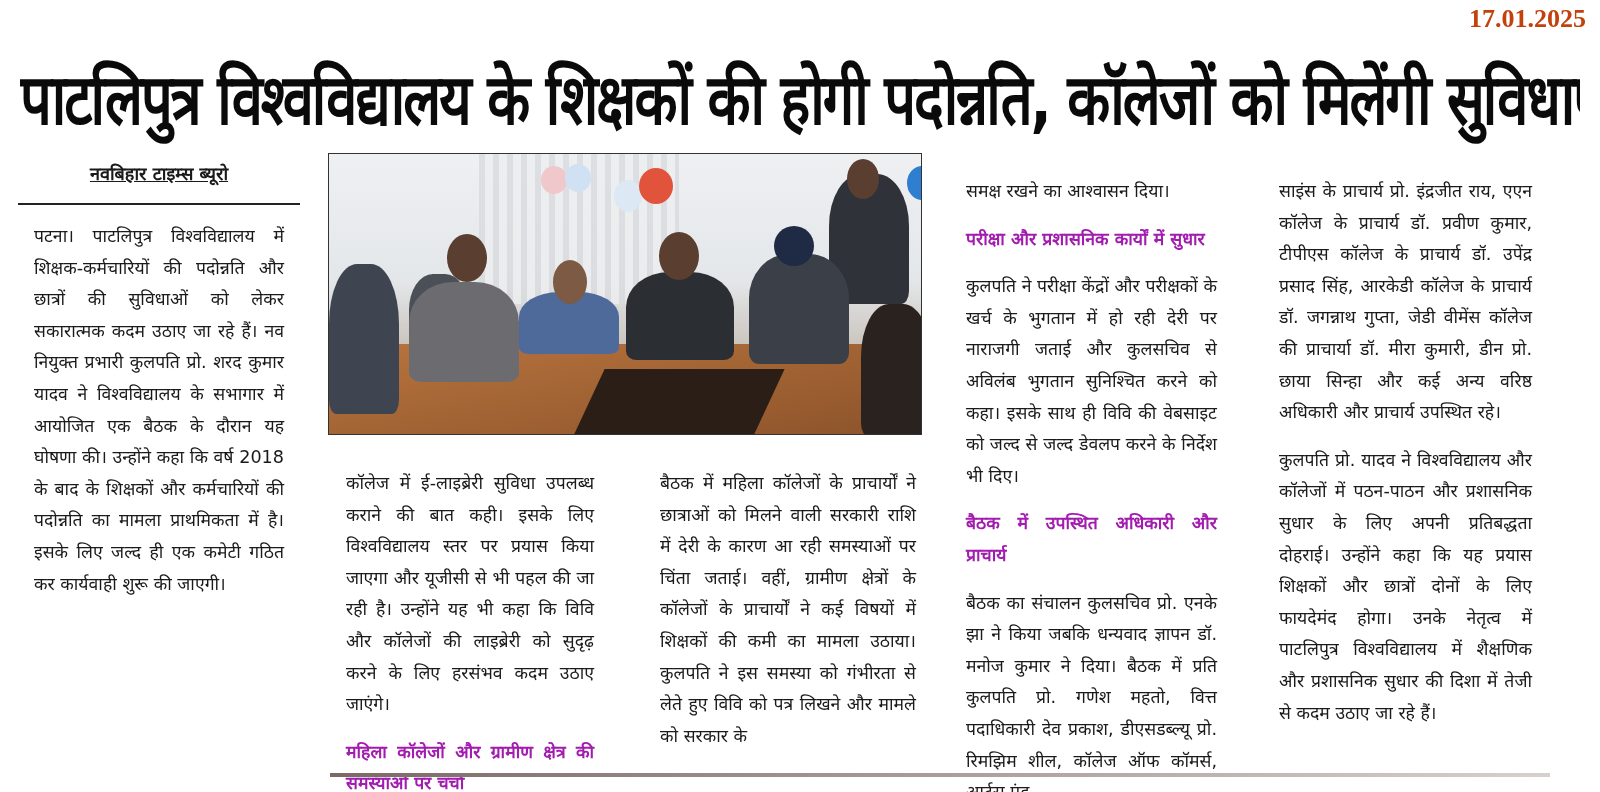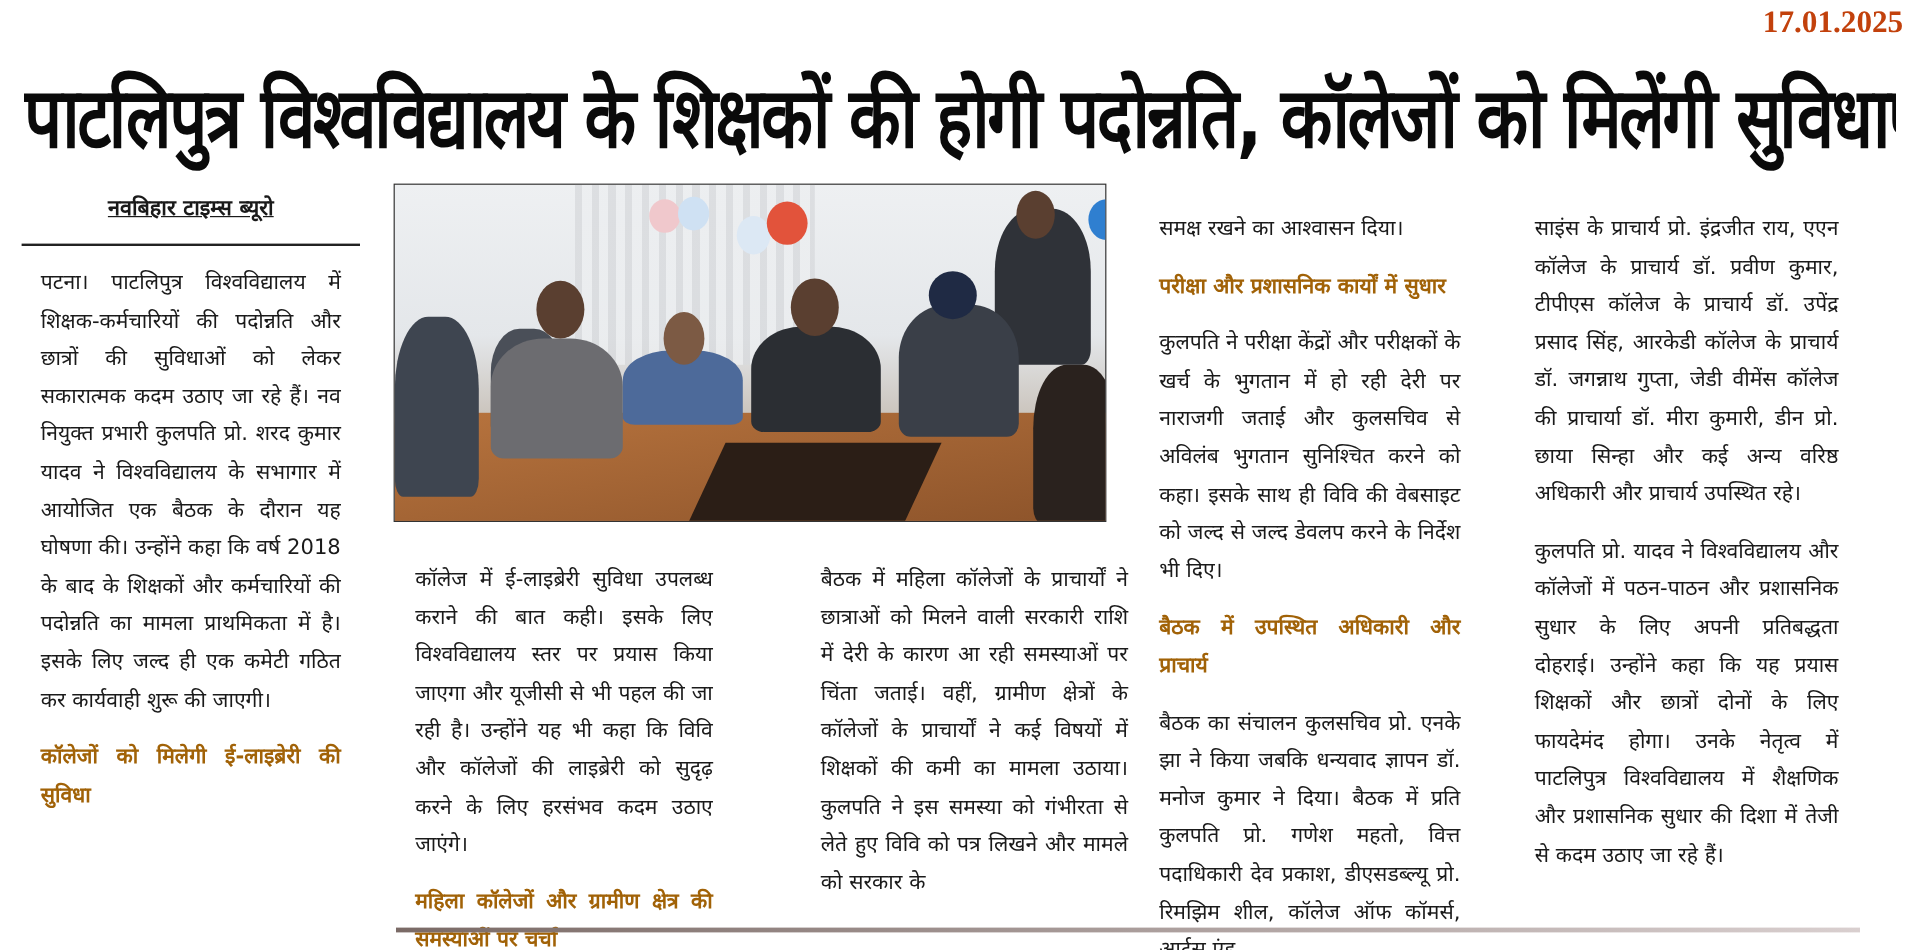--- a/index.html
+++ b/index.html
@@ -15,25 +15,25 @@
     font-family: "DejaVu Sans", sans-serif; font-weight: bold; font-size: 56px;
     letter-spacing: -2px; line-height: 90px; white-space: nowrap; overflow: hidden;
     color: #0a0a0a; text-align: center; transform: scaleY(1.25); transform-origin: top;
   }
 
   .col {
     position: absolute; font-size: 17.6px; line-height: 31.6px; color: #1a1a1a;
     text-align: justify; font-family: "DejaVu Sans", sans-serif;
   }
   .col p { margin: 16px; }
-  .col .sub { font-weight: bold; color: #a16207; }
+  .col .sub { font-weight: bold; color: #a21caf; }
 
   .col1 { left: 18px; top: 160px; width: 282px; }
   .col2 { left: 330px; top: 452px; width: 280px; }
-  .col3 { left: 668px; top: 452px; width: 288px; }
+  .col3 { left: 644px; top: 452px; width: 288px; }
   .col4 { left: 950px; top: 160px; width: 283px; }
   .col5 { left: 1263px; top: 160px; width: 285px; }
 
   .byline {
     display: block; text-align: center; font-weight: bold; font-size: 18px;
     border-bottom: 2px solid #222; padding-bottom: 15px; margin-bottom: 2px;
     text-decoration: underline; line-height: 28px;
   }
 
   .photo {
@@ -80,21 +80,20 @@
   <div class="person" style="left:500px;top:20px;width:80px;height:130px;background:#2f3238;"></div>
   <div class="head" style="left:518px;top:5px;width:32px;height:40px;"></div>
   <div class="person" style="left:420px;top:100px;width:100px;height:110px;background:#3a3f48;"></div>
   <div class="head" style="left:445px;top:72px;width:40px;height:40px;background:#1f2a44;"></div>
   <div class="person" style="left:532px;top:150px;width:70px;height:132px;background:#2a221e;"></div>
 </div>
 
 <div class="col col1">
   <span class="byline">नवबिहार टाइम्स ब्यूरो</span>
   <p>पटना। पाटलिपुत्र विश्वविद्यालय में शिक्षक-कर्मचारियों की पदोन्नति और छात्रों की सुविधाओं को लेकर सकारात्मक कदम उठाए जा रहे हैं। नव नियुक्त प्रभारी कुलपति प्रो. शरद कुमार यादव ने विश्वविद्यालय के सभागार में आयोजित एक बैठक के दौरान यह घोषणा की। उन्होंने कहा कि वर्ष 2018 के बाद के शिक्षकों और कर्मचारियों की पदोन्नति का मामला प्राथमिकता में है। इसके लिए जल्द ही एक कमेटी गठित कर कार्यवाही शुरू की जाएगी।</p>
-  <p class="sub">कॉलेजों को मिलेगी ई-लाइब्रेरी की सुविधा</p>
 </div>
 
 <div class="col col2">
   <p>कॉलेज में ई-लाइब्रेरी सुविधा उपलब्ध कराने की बात कही। इसके लिए विश्वविद्यालय स्तर पर प्रयास किया जाएगा और यूजीसी से भी पहल की जा रही है। उन्होंने यह भी कहा कि विवि और कॉलेजों की लाइब्रेरी को सुदृढ़ करने के लिए हरसंभव कदम उठाए जाएंगे।</p>
   <p class="sub">महिला कॉलेजों और ग्रामीण क्षेत्र की समस्याओं पर चर्चा</p>
 </div>
 
 <div class="col col3">
   <p>बैठक में महिला कॉलेजों के प्राचार्यों ने छात्राओं को मिलने वाली सरकारी राशि में देरी के कारण आ रही समस्याओं पर चिंता जताई। वहीं, ग्रामीण क्षेत्रों के कॉलेजों के प्राचार्यों ने कई विषयों में शिक्षकों की कमी का मामला उठाया। कुलपति ने इस समस्या को गंभीरता से लेते हुए विवि को पत्र लिखने और मामले को सरकार के</p>
 </div>

